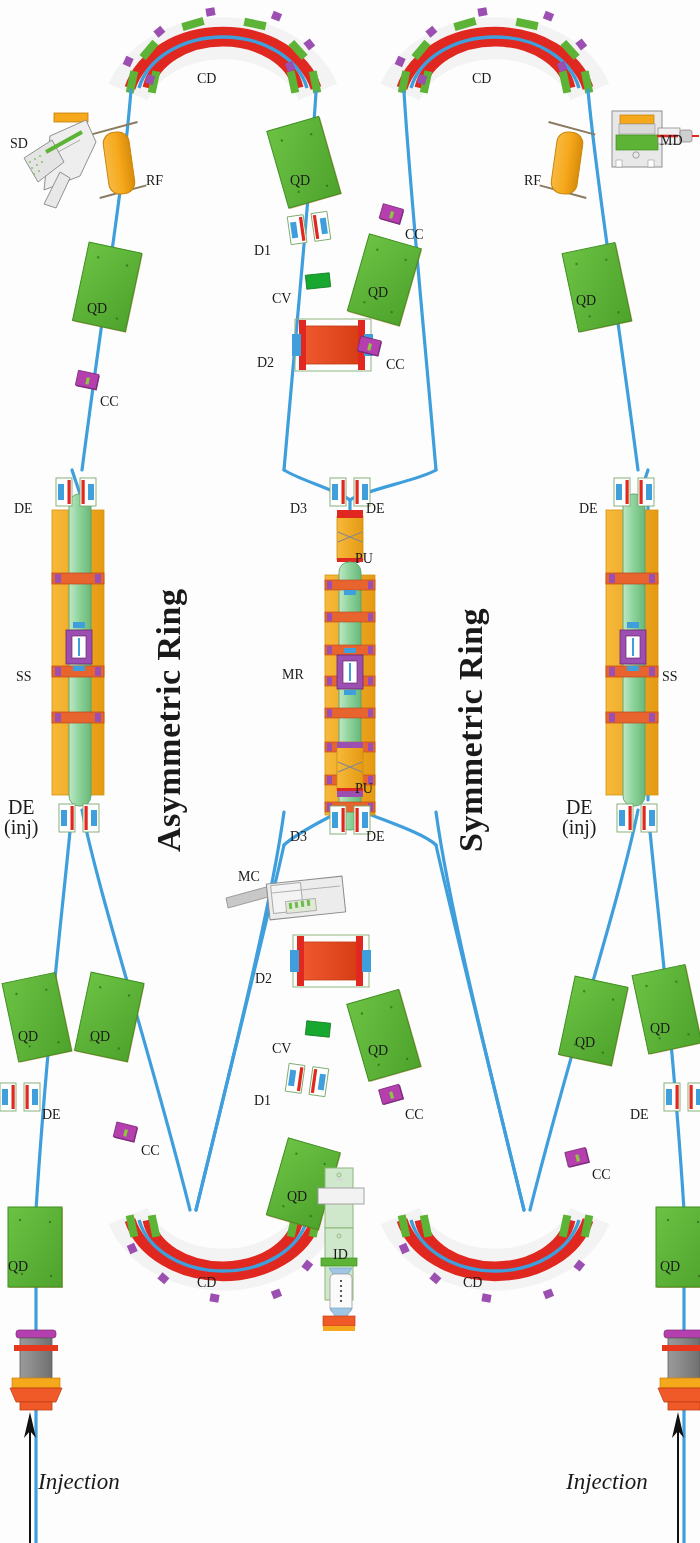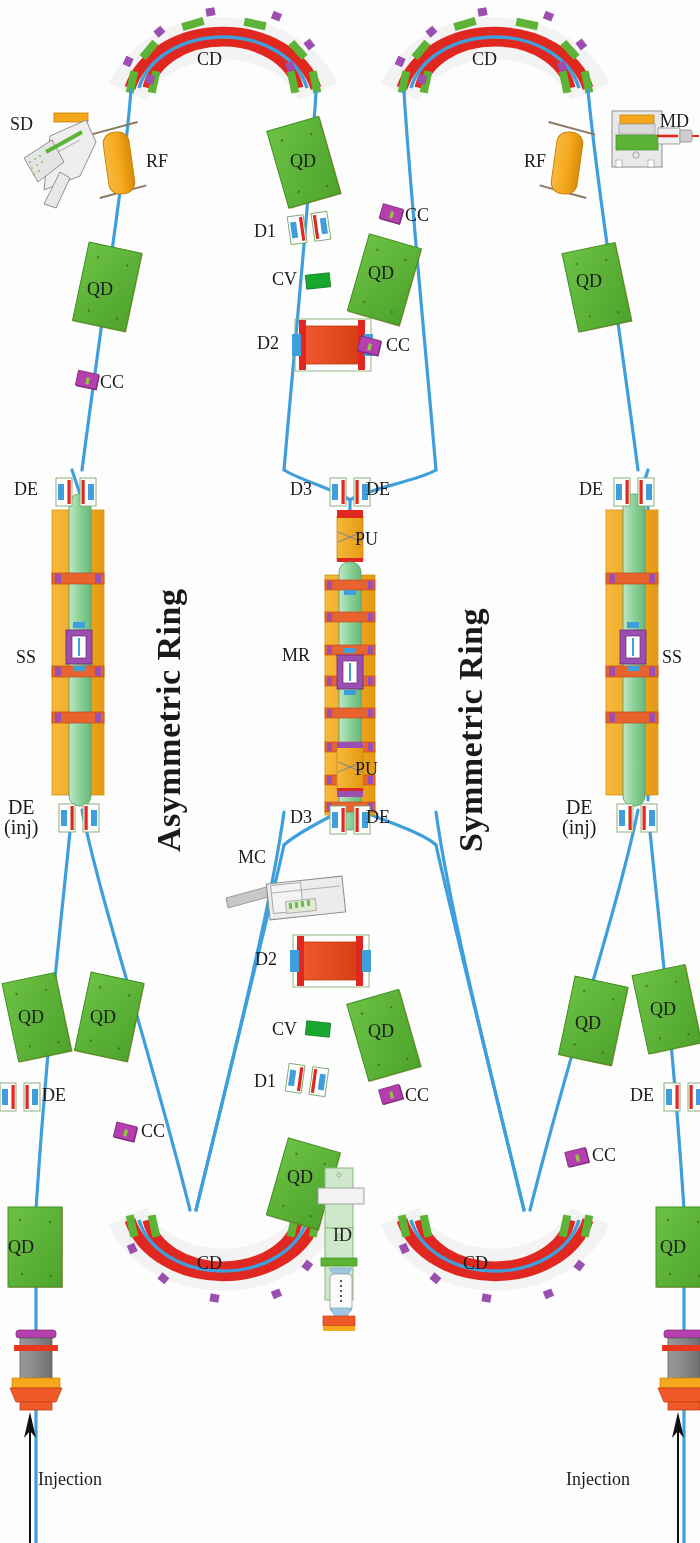--- a/index.html
+++ b/index.html
@@ -2,25 +2,25 @@
 <html><head>
 <meta charset="utf-8">
 <style>
   html,body{margin:0;padding:0;background:#fff;}
   body{width:700px;height:1543px;position:relative;overflow:hidden;
        font-family:"Liberation Serif","DejaVu Serif",serif;color:#111;}
   #stage{position:absolute;inset:0;width:700px;height:1543px;background:#fdfdfd;}
   svg.layer{position:absolute;left:0;top:0;width:700px;height:1543px;}
   .lbl{position:absolute;font-family:"Liberation Serif","DejaVu Serif",serif;
        color:#1a1a1a;white-space:nowrap;line-height:1;}
-  .lbl-el{font-size:18px;}
+  .lbl-el{font-size:14px;margin-top:22px;}
   .lbl-el2{font-size:21px;text-align:center;}
   .ring-title{font-size:34px;font-weight:bold;letter-spacing:.5px;
        transform-origin:left bottom;}
-  .inj{font-size:18px;}
+  .inj{font-size:23px;font-style:italic;}
   .sub{font-size:20px;display:block;text-align:center;}
 </style>
 </head>
 <body>
 
 <div id="stage">
 
   <svg class="layer" viewBox="0 0 700 1543">
     <defs>
       <linearGradient id="gQuad" x1="0" y1="0" x2="1" y2="1">

